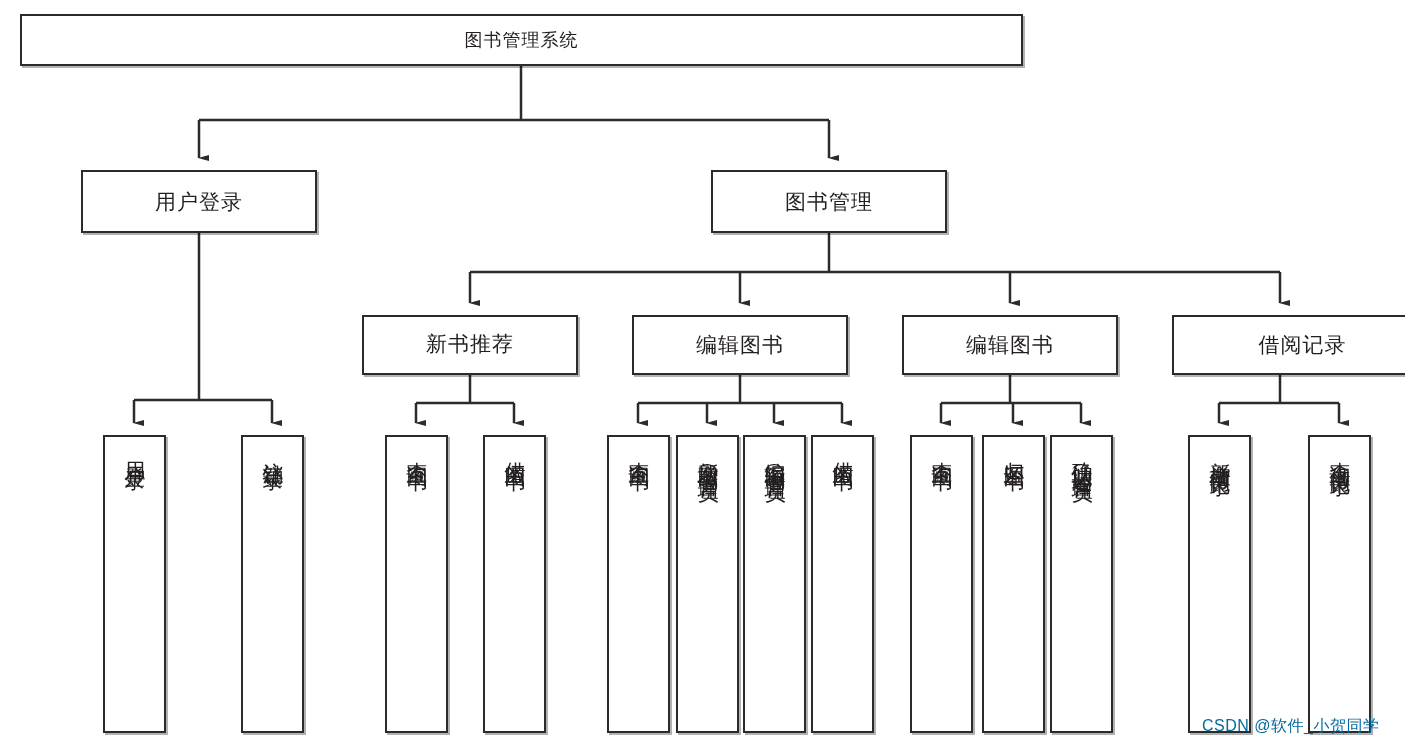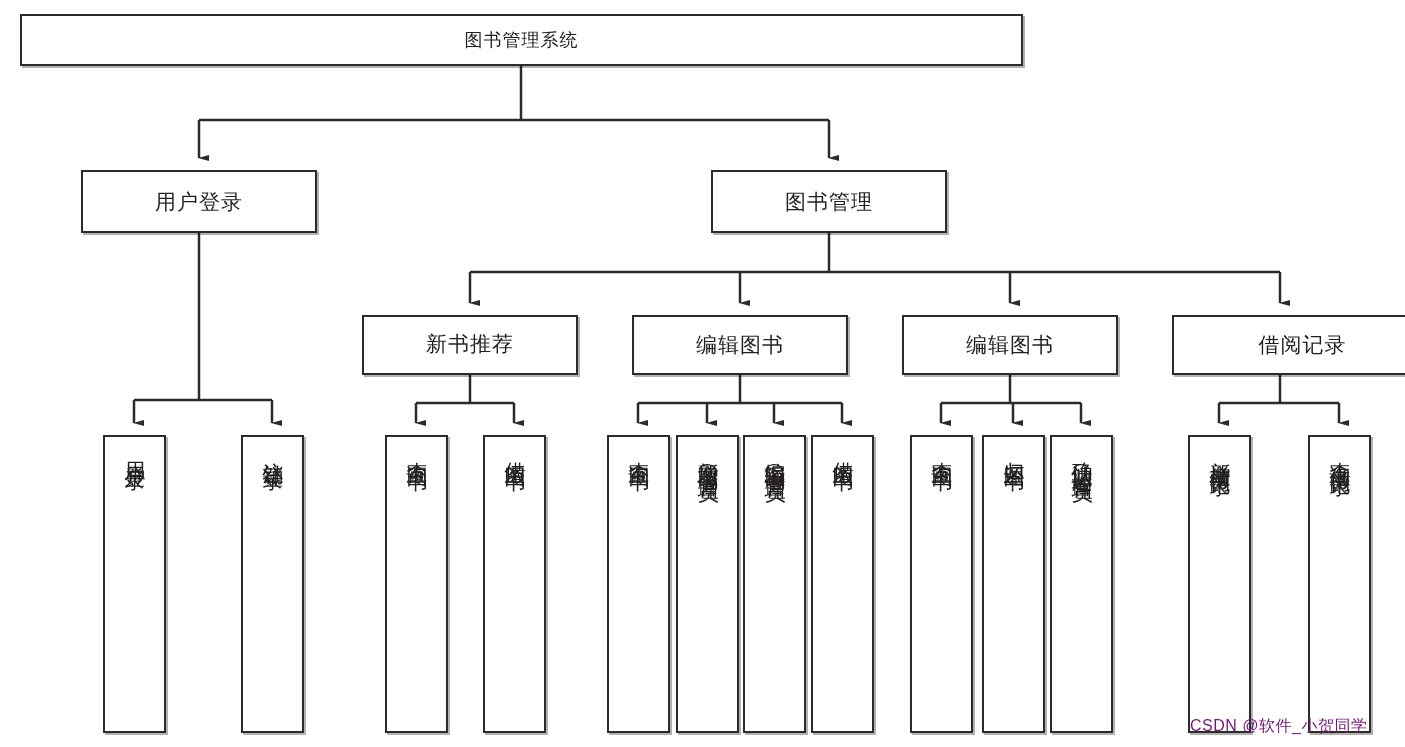--- a/index.html
+++ b/index.html
@@ -50,24 +50,25 @@
     text-orientation:upright;
     font-size:21px;
     line-height:1.28;
     letter-spacing:3px;
     white-space:pre;
     display:block;
   }
   .watermark{
     position:absolute;
     font-size:16px;
-    color:#701a75;
+    color:#0369a1;
     letter-spacing:0.5px;
     white-space:nowrap;
     user-select:none;
+    padding-left:12px;
   }
 </style>
 </head>
 <body>
 
 <div id="canvas">
 
   <svg id="wires" viewBox="0 0 1405 747" xmlns="http://www.w3.org/2000/svg">
     <defs>
       <marker id="arr" markerWidth="10" markerHeight="12" refX="3" refY="10" orient="auto" markerUnits="userSpaceOnUse">

